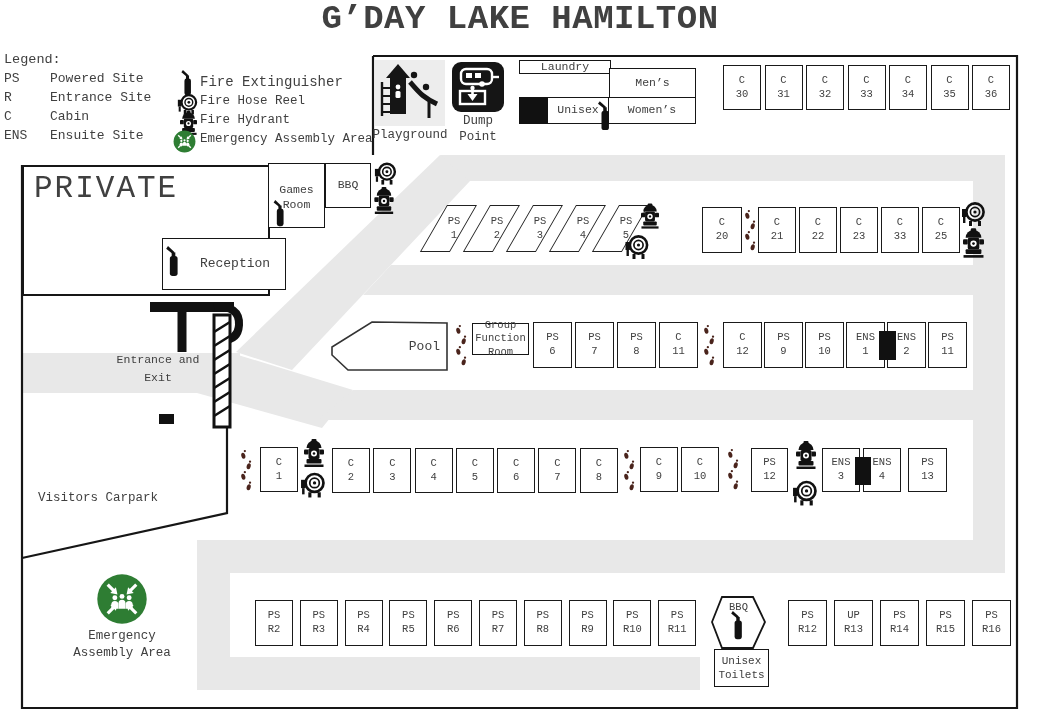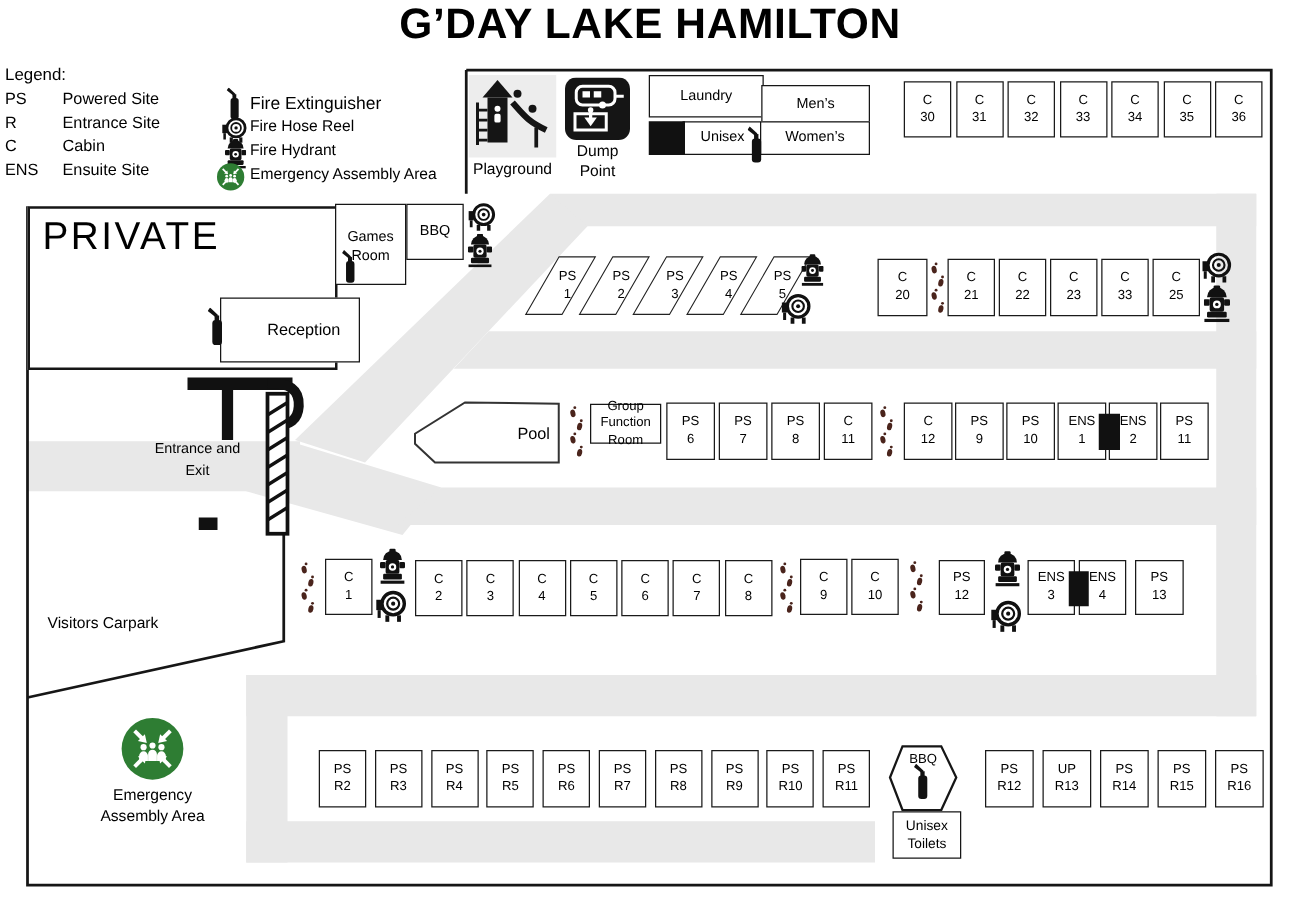--- a/index.html
+++ b/index.html
@@ -1,17 +1,17 @@
 <!DOCTYPE html>
 <html><head>
 <meta charset="utf-8">
 <style>
   html,body{margin:0;padding:0;background:#fff;}
   #stage{position:relative;width:1040px;height:720px;background:#fff;overflow:hidden;
-         font-family:Liberation Sans, sans-serif;color:#000000;}
+         font-family:Liberation Mono, monospace;color:#404040;}
   .title{position:absolute;top:0;left:0;right:0;text-align:center;
          font-size:34px;font-weight:bold;letter-spacing:.5px;z-index:4;}
   svg.layer{position:absolute;left:0;top:0;z-index:1;}
   .abs{position:absolute;z-index:3;}
   .lbl{position:absolute;z-index:3;font-size:12.5px;line-height:1.25;}
   .ctr{text-align:center;}
   .row{position:absolute;display:flex;z-index:2;}
   .row .site,.box{background:#fff;border:1.7px solid #1a1a1a;box-sizing:border-box;
     display:flex;flex-direction:column;align-items:center;justify-content:center;
     text-align:center;font-size:10.5px;line-height:1.3;}
@@ -198,21 +198,21 @@
     <svg width="70" height="66">
         <use href="#i-pg"></use>
       </svg>
   </div>
   <div class="lbl ctr" style="left:360px;top:128px;width:100px">Playground</div>
   <svg class="abs" style="left:452px;top:62px" width="52" height="50">
       <use href="#i-dp"></use>
     </svg>
   <div class="lbl ctr" style="left:446px;top:114px;width:64px">Dump Point</div>
 
-  <div class="fbox" style="left:519px;top:60px;width:92px;height:34px">Laundry</div>
+  <div class="fbox" style="left:519px;top:60px;width:92px;height:14px">Laundry</div>
   <div class="fbox" style="left:609px;top:68px;width:87px;height:30px">Men’s</div>
   <div class="blk" style="left:519px;top:97px;width:29px;height:27px"></div>
   <div class="fbox" style="left:546px;top:97px;width:64px;height:27px">Unisex</div>
   <div class="fbox" style="left:608px;top:97px;width:88px;height:27px">Women’s</div>
   <svg class="abs" style="left:598px;top:99px" width="14" height="34">
       <use href="#i-ext"></use>
     </svg>
 
   <div class="row" style="left:723px;top:65px;gap:3.5px;--w:38px;--h:45px">
 
@@ -251,21 +251,21 @@
   <svg class="abs" style="left:272px;top:200px" width="16" height="27">
       <use href="#i-ext"></use>
     </svg>
   <div class="fbox" style="left:325px;top:163px;width:46px;height:45px">BBQ</div>
   <svg class="abs" style="left:374px;top:161px" width="24" height="25">
       <use href="#i-hr"></use>
     </svg>
   <svg class="abs" style="left:374px;top:187px" width="20" height="27">
       <use href="#i-hy"></use>
     </svg>
-  <div class="fbox" style="left:176px;top:238px;width:112px;height:52px;font-size:13px;padding-left:22px">Reception</div>
+  <div class="fbox" style="left:162px;top:238px;width:124px;height:52px;font-size:13px;padding-left:22px">Reception</div>
   <svg class="abs" style="left:166px;top:246px" width="15" height="31">
       <use href="#i-ext"></use>
     </svg>
 
   <div class="prow" style="left:447px;top:205px">
 
   <div class="pwrap">
         <div class="pskew"></div>
         <div class="plabel">
           <span>PS</span>

